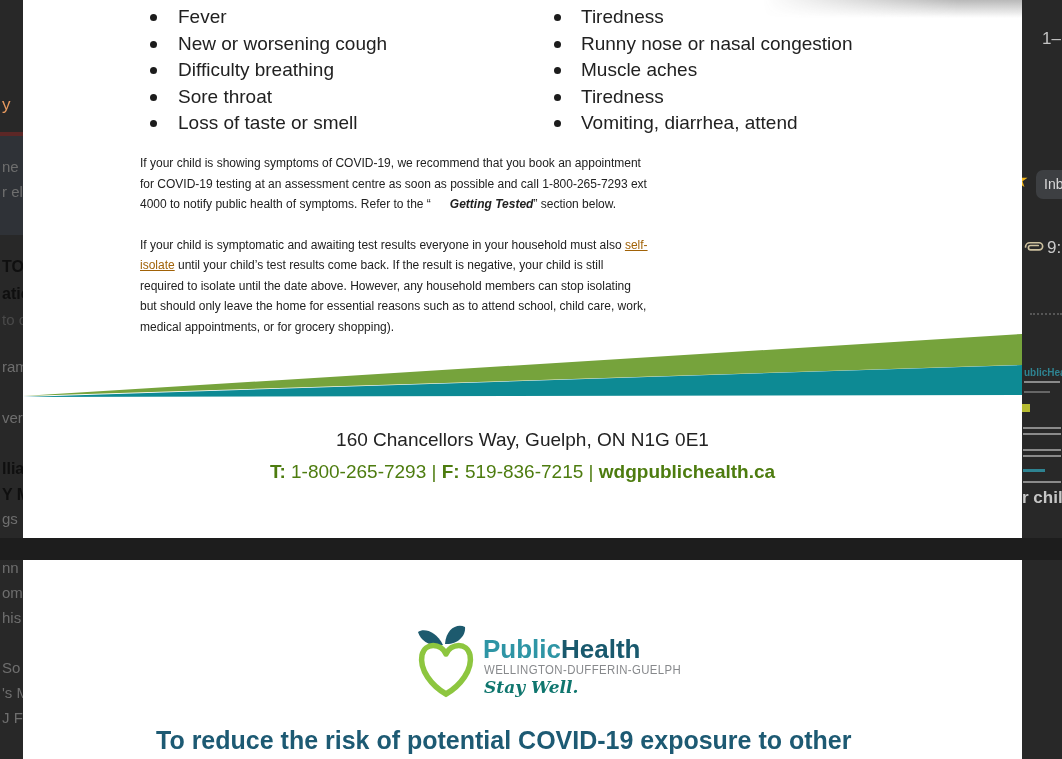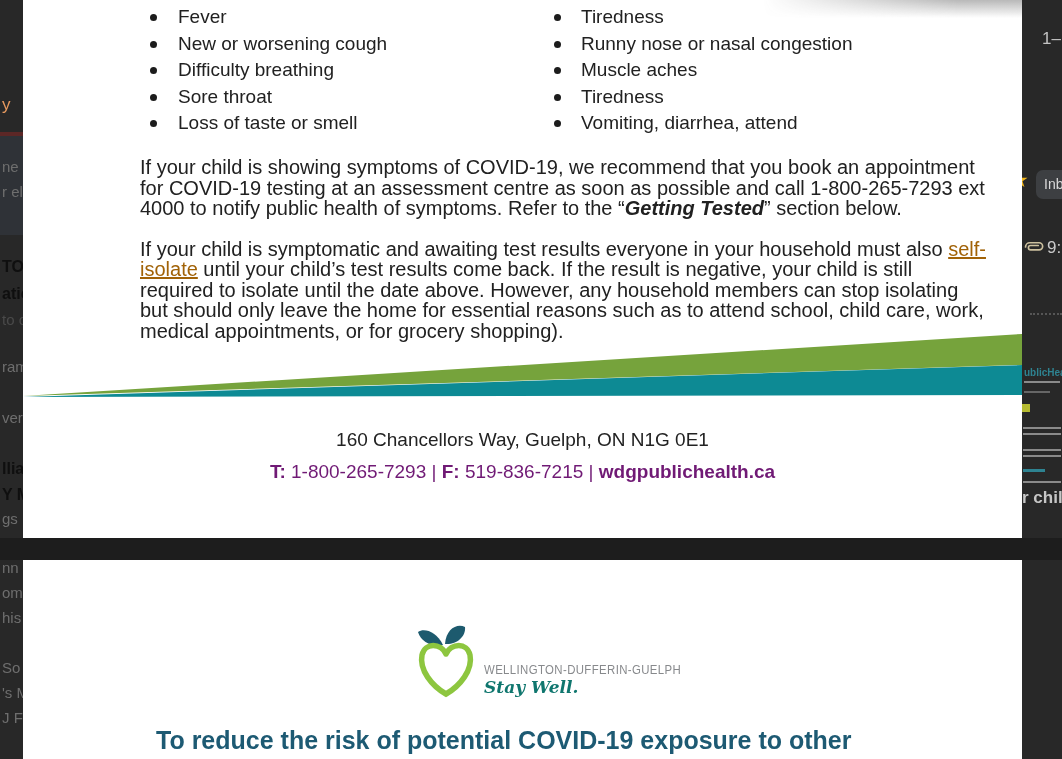--- a/index.html
+++ b/index.html
@@ -39,29 +39,29 @@
   
   .page { background:#ffffff; z-index:2; }
   #page1 { left:23px; top:0; width:999px; height:538px; }
   #page2 { left:23px; top:560px; width:999px; height:199px; }
 
   .top-shadow { left:740px; top:0; width:259px; height:18px;
     background:linear-gradient(to bottom, rgba(70,70,70,.38), rgba(70,70,70,0));
     -webkit-mask-image:linear-gradient(to right, transparent, #000 75%);
     mask-image:linear-gradient(to right, transparent, #000 75%); }
 
-  .doc { color:#212121; font-size:20px; white-space:nowrap; }
+  .doc { color:#212121; font-size:12px; white-space:nowrap; }
   .sym { font-size:19px; }
   .dot { width:7px; height:7px; border-radius:50%; background:#1c1c1c; }
   .pline { left:117px; }
-  .em-bi { font-weight:bold; font-style:italic; }
+  .em-bi { font-weight:bold; font-style:italic;margin-left:19px; }
   .link { color:#a16207; text-decoration:underline; }
 
   .footer-addr { left:0; width:999px; text-align:center; font-size:19px; color:#222; }
-  .footer-contact { left:0; width:999px; text-align:center; font-size:19px; color:#701a75; }
+  .footer-contact { left:0; width:999px; text-align:center; font-size:19px; color:#4d7c0f; }
   .b { font-weight:bold; }
 
   
   .logo-name { font-size:26px; font-weight:bold; white-space:nowrap; }
   .logo-public { color:#2e95a5; }
   .logo-health { color:#19596d; }
   .logo-sub { font-size:12px; color:#87898c; letter-spacing:.4px; white-space:nowrap;
               transform:scaleX(.95); transform-origin:left; }
   .logo-tag { font-family:"DejaVu Serif", serif; font-style:italic; font-size:17px;
               color:#0f766e; white-space:nowrap;font-weight:bold; }
@@ -169,18 +169,21 @@
       <span class="b">T:</span><span> 1-800-265-7293 | </span><span class="b">F:</span><span> 519-836-7215 | </span><span class="b">wdgpublichealth.ca</span>
     </div>
   </div>
 
   <div class="abs page" id="page2">
     <svg class="abs" style="left:392px; top:62px;" width="62" height="78" viewBox="0 0 62 78">
       <path d="M28 23 C21 9 9 6 3 10 C6 20 18 26 28 23 Z" fill="#1D5A6E"></path>
       <path d="M30 22 C31 7 42 1 50 5 C51 15 41 23 30 22 Z" fill="#1D5A6E"></path>
       <path d="M31 32 C26 21 10 20 7 33 C4 48 17 64 31 72 C45 64 58 48 55 33 C52 20 36 21 31 32" fill="none" stroke="#8DC63F" stroke-width="5.5" stroke-linecap="round"></path>
     </svg>
+    <div class="abs logo-name" style="left:460px; top:74px;">
+      <span class="logo-public">Public</span><span class="logo-health">Health</span>
+    </div>
     <div class="abs logo-sub" style="left:461px; top:103px;">WELLINGTON-DUFFERIN-GUELPH</div>
     <div class="abs logo-tag" style="left:461px; top:117px;">Stay Well.</div>
     <div class="abs p2-heading" style="left:117px; top:166px;margin-left:16px;">To reduce the risk of potential COVID-19 exposure to other</div>
   </div>
 
 </div>
 
 </body></html>

